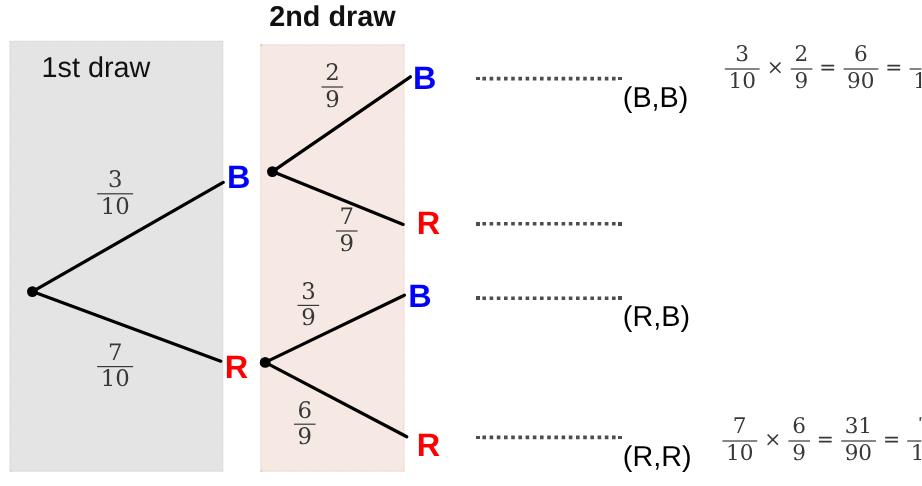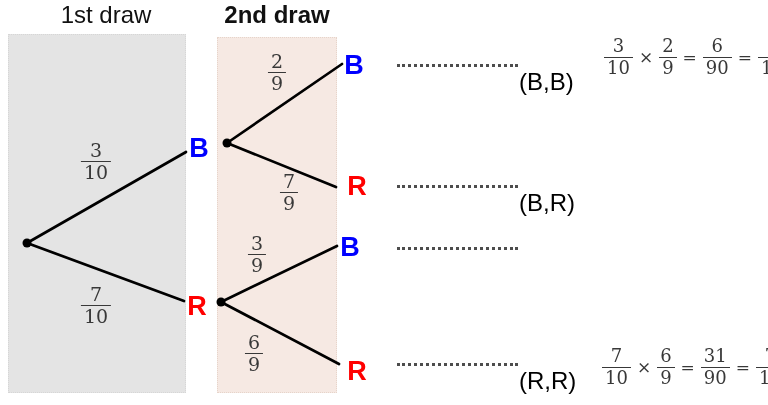--- a/index.html
+++ b/index.html
@@ -7,21 +7,21 @@
     position:relative;width:768px;height:405px;background:#ffffff;overflow:hidden;
     font-family:"Liberation Sans",sans-serif;
   }
   .panel{position:absolute;}
   .panel.first{left:8px;top:34px;width:178px;height:359px;background:#e4e4e4;border:1px dotted #d6d6d6;box-sizing:border-box;}
   .panel.second{left:217px;top:37px;width:120px;height:356px;background:#f6e9e3;border:1px dotted #e6d4ca;box-sizing:border-box;}
   .col-header{
     position:absolute;top:2px;transform:translateX(-50%);
     font-size:24px;line-height:26px;color:#111;white-space:nowrap;
   }
-  .col-header.first{left:106px;}
+  .col-header.first{left:80px;margin-top:42px;}
   .col-header.second{left:277px;font-weight:bold;}
   svg.lines{position:absolute;left:0;top:0;}
   .frac{
     display:inline-flex;flex-direction:column;align-items:stretch;text-align:center;
     font-family:"DejaVu Serif",serif;color:#383838;
   }
   .frac .fnum{display:block;padding:0 3px;border-bottom:1.5px solid #383838;line-height:1.12;}
   .frac .fden{display:block;padding:0 3px;line-height:1.12;}
   .tree-frac{position:absolute;transform:translateX(-50%);font-size:19px;}
   .branch-letter{
@@ -100,21 +100,21 @@
   <div class="branch-letter red" style="left:357px;top:171px">R</div>
   <div class="branch-letter blue" style="left:350px;top:232px">B</div>
   <div class="branch-letter red" style="left:357px;top:356px">R</div>
 
   <div class="leader" style="top:64px"></div>
   <div class="leader" style="top:185px"></div>
   <div class="leader" style="top:247px"></div>
   <div class="leader" style="top:363px"></div>
 
   <div class="outcome-label" style="top:51px">(B,B)</div>
-  <div class="outcome-label" style="top:172px">(B,R)</div>
+  <div class="outcome-label" style="top:234px">(R,B)</div>
   <div class="outcome-label" style="top:350px">(R,R)</div>
 
   <div class="formula" style="left:604px;top:34px">
     <span class="frac">
       <span class="fnum">3</span>
       <span class="fden">10</span>
     </span>
     <span class="op">×</span>
     <span class="frac">
       <span class="fnum">2</span>

